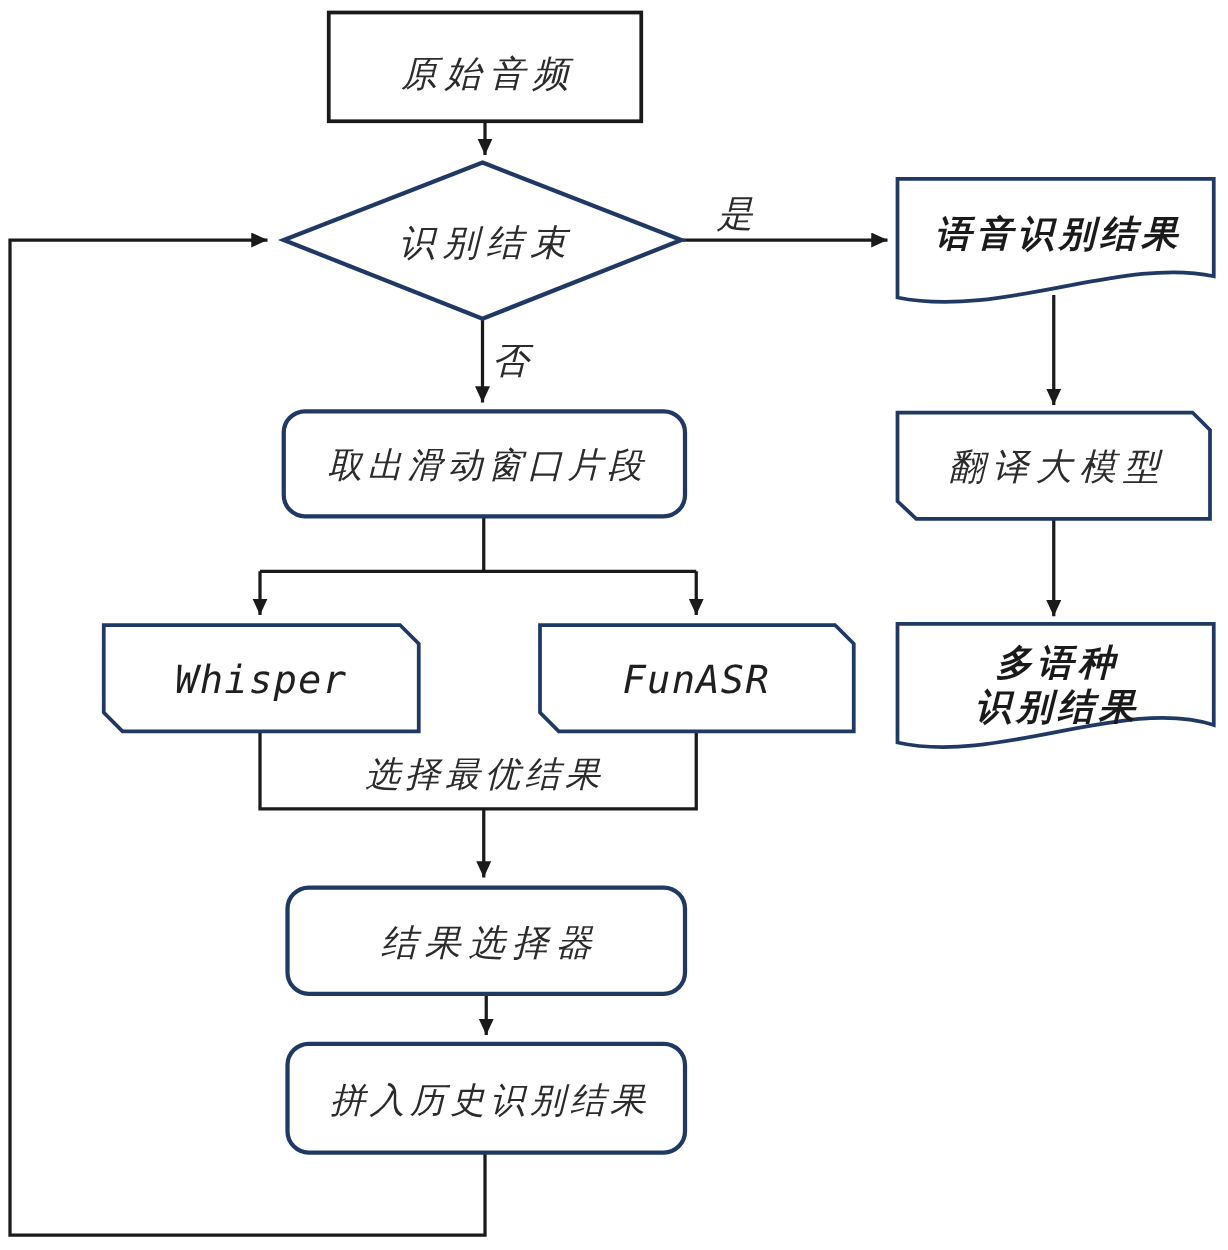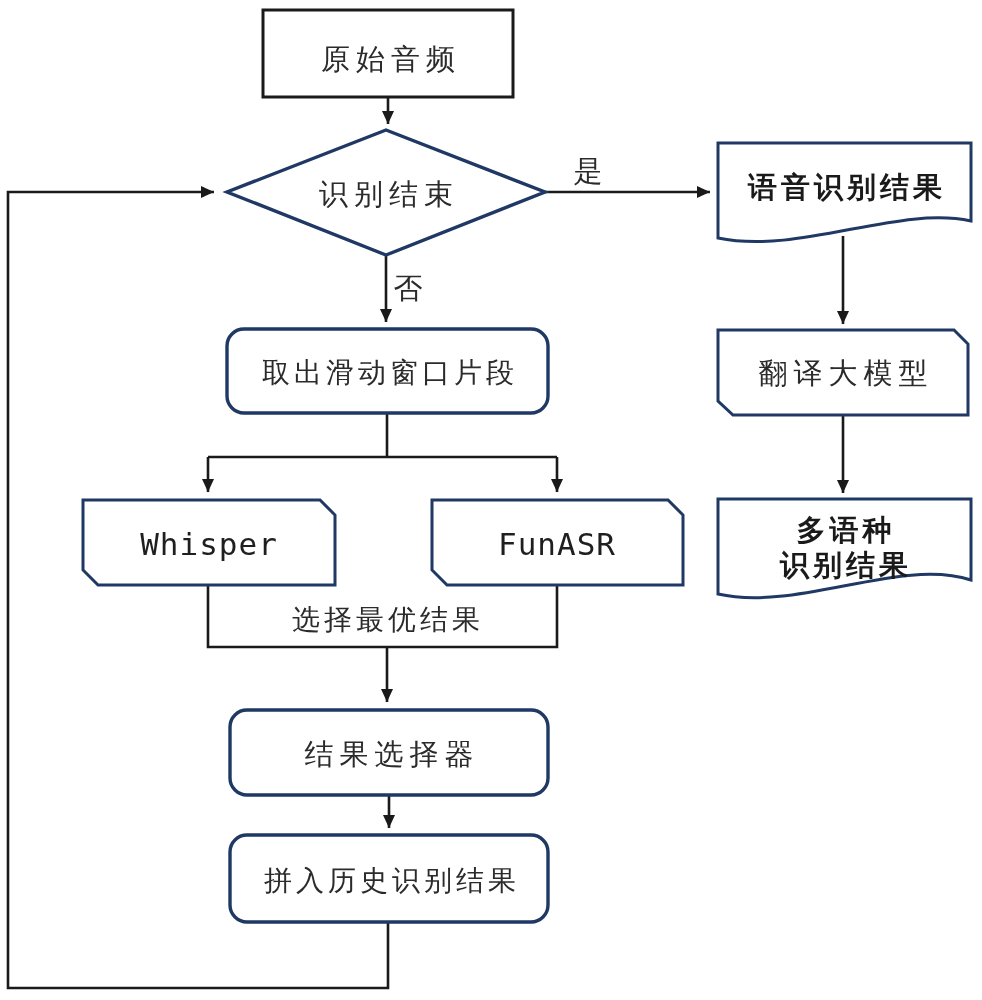--- a/index.html
+++ b/index.html
@@ -3,21 +3,21 @@
 <meta charset="utf-8">
 <style>
   :root{
     --node_border:#1f3864;
     --start_border:#1a1a1a;
     --edge:#1a1a1a;
     --text:#2b2b2b;
     --bg:#ffffff;
   }
   html,body{margin:0;padding:0;background:var(--bg);}
-  .canvas{width:982px;height:1000px;background:var(--bg);position:relative;overflow:hidden;}
+  .canvas{width:982px;height:1000px;background:var(--bg);position:relative;overflow:hidden;font-style:italic;}
   svg{display:block;}
   .edge{stroke:var(--edge);stroke-width:2.6;fill:none;}
   .shape-start{fill:#fff;stroke:var(--start_border);stroke-width:3;}
   .shape-blue{fill:#fff;stroke:var(--node_border);stroke-width:3.4;}
   .shape-blue-thin{fill:#fff;stroke:var(--node_border);stroke-width:3;}
   .lbl{font-family:"DejaVu Sans",sans-serif;fill:var(--text);font-size:29px;
        text-anchor:middle;dominant-baseline:central;letter-spacing:6px;}
   .lbl-tight{letter-spacing:4px;font-size:28px;}
   .lbl-bold{font-weight:700;fill:#1a1a1a;letter-spacing:4px;}
   .lbl-edge{letter-spacing:0;}

